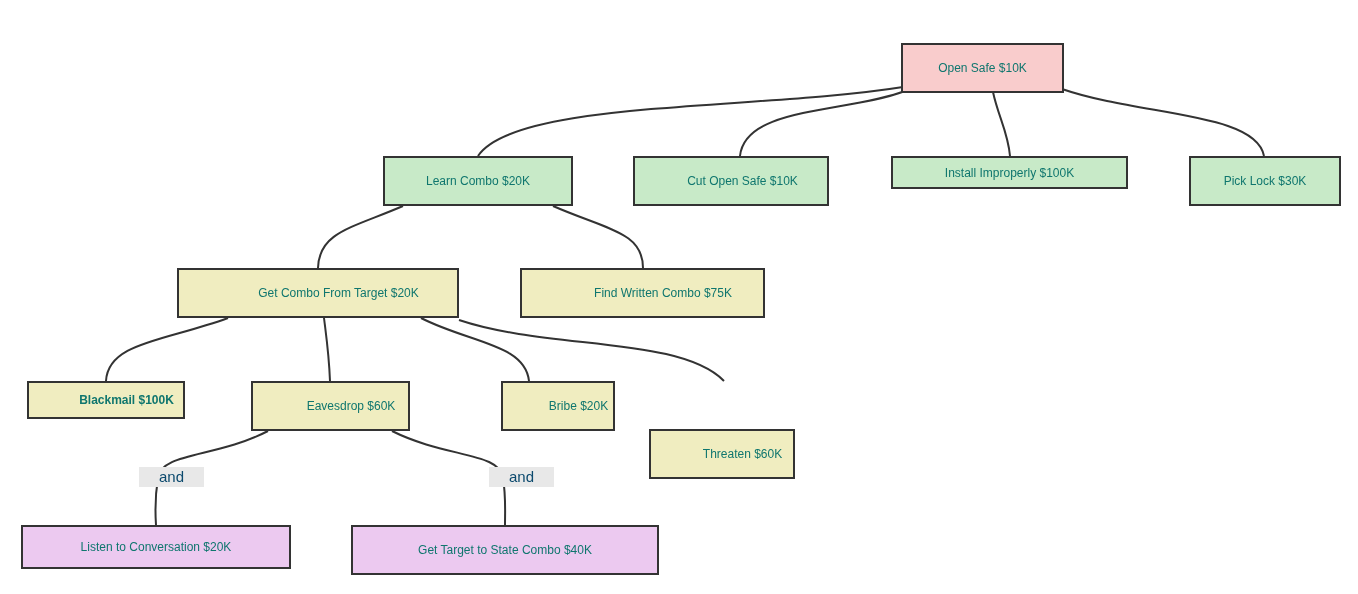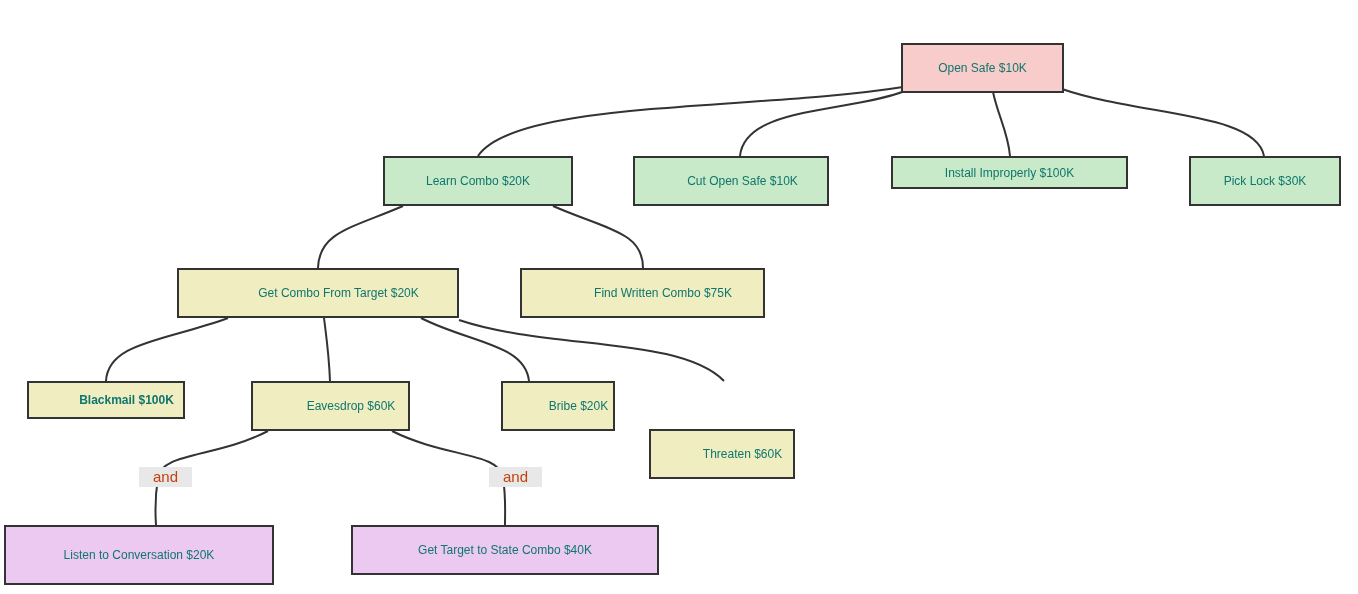--- a/index.html
+++ b/index.html
@@ -38,24 +38,24 @@
     white-space: nowrap;
     text-align: center;
   }
   .node.root   { background: #f9cccc; }
   .node.green  { background: #c8eac8; }
   .node.yellow { background: #f0edc0; padding-left: 41px; }
   .node.purple { background: #ecc9f0; }
   .edge-label {
     position: absolute;
     background: #e8e8e8;
-    color: #c2410c;
+    color: #0c4a6e;
     font-size: 15px;
     line-height: 1.2;
-    padding: 1px 14px;
+    padding: 1px 20px;
     text-align: center;
   }
 </style>
 </head>
 <body>
 
 <div id="canvas">
 
   <svg id="edge-layer" viewBox="0 0 1358 594" xmlns="http://www.w3.org/2000/svg">
     <path d="M 903 87 C 760 110, 515 100, 478 156"></path>
@@ -87,21 +87,21 @@
   <div class="node yellow" style="left:520px; top:268px; width:245px; height:50px;">Find Written Combo $75K</div>
 
   <div class="node yellow" style="left:27px; top:381px; width:158px; height:38px;font-weight:bold;">Blackmail $100K</div>
 
   <div class="node yellow" style="left:251px; top:381px; width:159px; height:50px;text-align:right;">Eavesdrop $60K</div>
 
   <div class="node yellow" style="left:472px; top:381px; width:114px; height:50px;margin-left:29px;">Bribe $20K</div>
 
   <div class="node yellow" style="left:649px; top:381px; width:146px; height:50px;margin-top:48px;">Threaten $60K</div>
 
-  <div class="node purple" style="left:4px; top:525px; width:270px; height:60px;">Listen to Conversation $20K</div>
+  <div class="node purple" style="left:21px; top:525px; width:270px; height:44px;">Listen to Conversation $20K</div>
 
   <div class="node purple" style="left:351px; top:525px; width:308px; height:50px;">Get Target to State Combo $40K</div>
 
   <div class="edge-label" style="left:139px; top:467px;">and</div>
 
   <div class="edge-label" style="left:489px; top:467px;">and</div>
 
 </div>
 
 </body></html>

